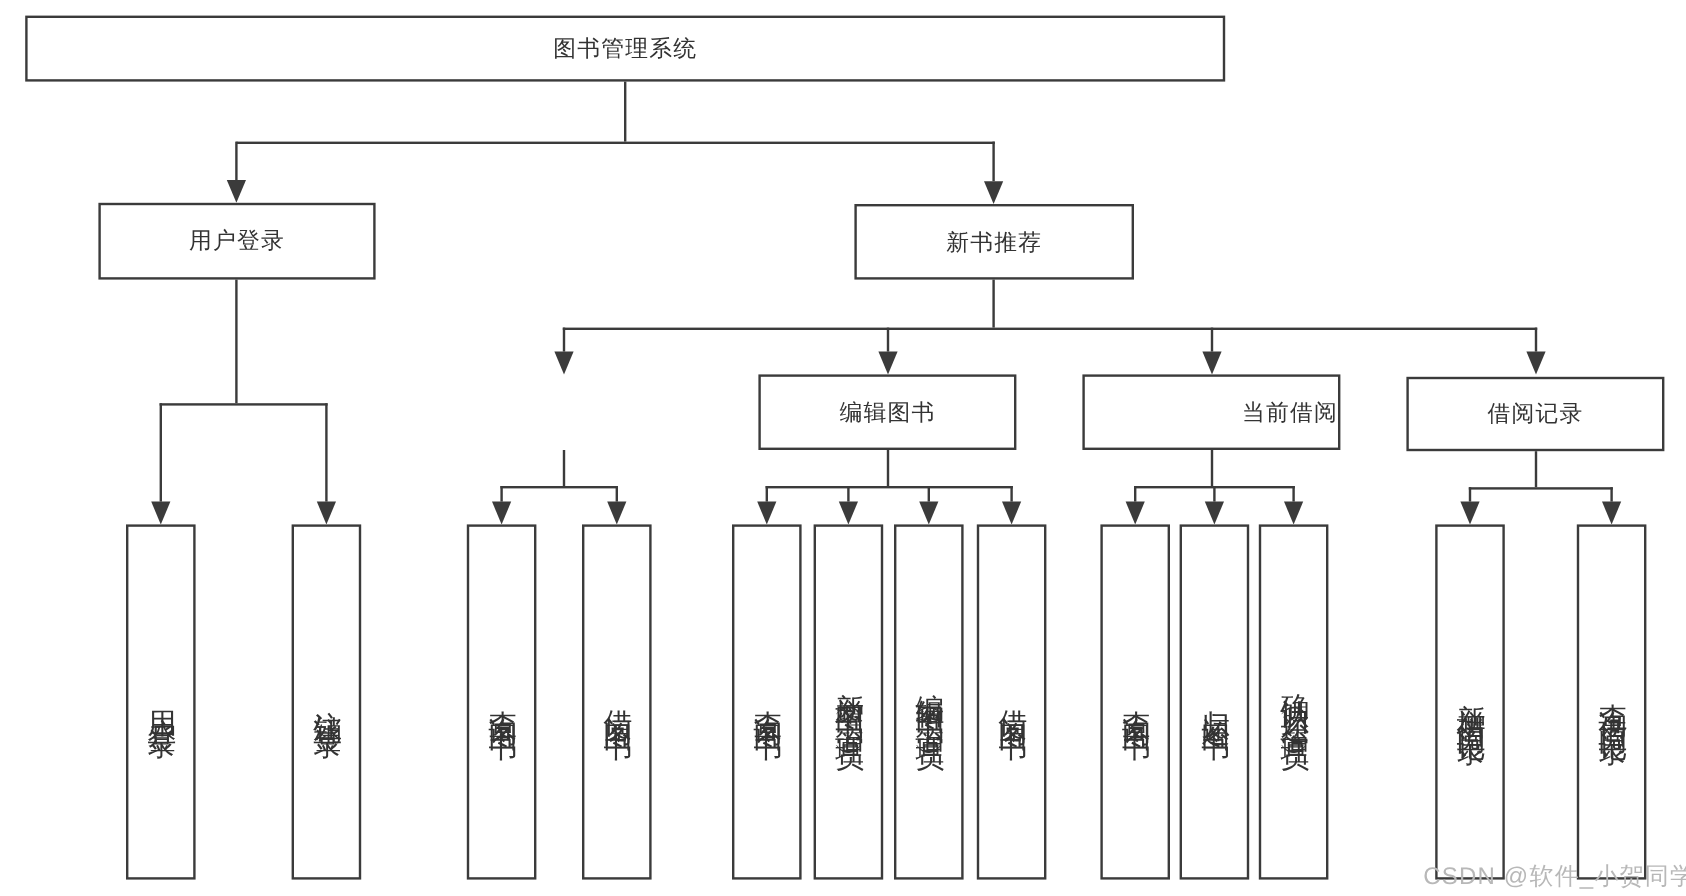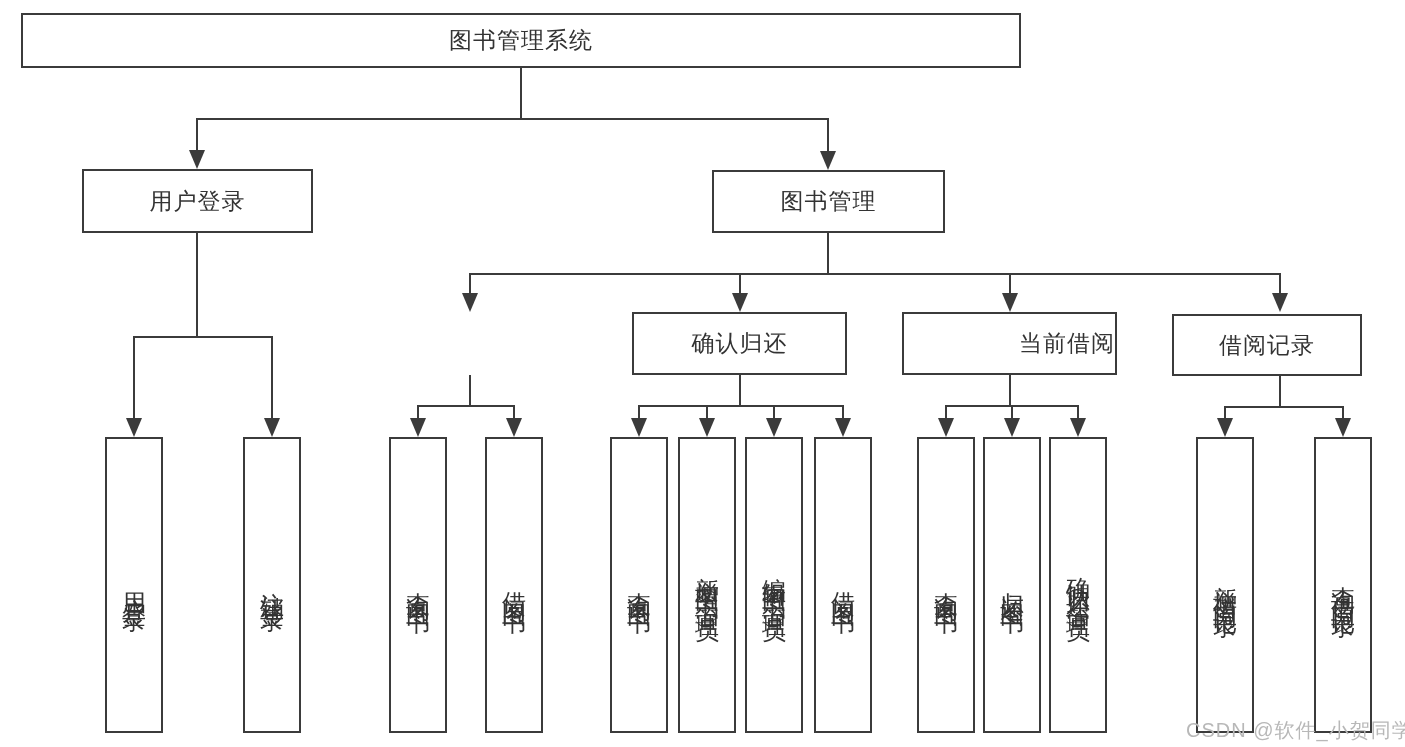--- a/index.html
+++ b/index.html
@@ -21,21 +21,21 @@
     overflow: hidden;
   }
   
   .hbox {
     position: absolute;
     background: var(--bg);
     border: 2px solid var(--line);
     display: flex;
     align-items: center;
     justify-content: center;
-    font-size: 23px;
+    font-size: 19px;
     color: var(--text);
     letter-spacing: 1px;
   }
   
   .vbox {
     position: absolute;
     width: 58px;
     height: 296px;
     top: 437px;
     background: var(--bg);
@@ -86,21 +86,21 @@
   <div class="hl" style="left:197px; top:118px; width:632px;"></div>
   <div class="vl" style="left:196px; top:118px; height:32px;"></div>
   <div class="ah" style="left:189px; top:150px;"></div>
   <div class="vl" style="left:827px; top:118px; height:33px;"></div>
   <div class="ah" style="left:820px; top:151px;"></div>
 
   <div class="hbox" style="left:82px; top:169px; width:231px; height:64px;">
     <span>用户登录</span>
   </div>
   <div class="hbox" style="left:712px; top:170px; width:233px; height:63px;">
-    <span>图书管理</span>
+    <span>新书推荐</span>
   </div>
 
   <div class="vl" style="left:196px; top:233px; height:103px;"></div>
   <div class="hl" style="left:133px; top:336px; width:140px;"></div>
   <div class="vl" style="left:133px; top:336px; height:82px;"></div>
   <div class="ah" style="left:126px; top:418px;"></div>
   <div class="vl" style="left:271px; top:336px; height:82px;"></div>
   <div class="ah" style="left:264px; top:418px;"></div>
 
   <div class="vl" style="left:827px; top:233px; height:40px;"></div>
@@ -108,26 +108,26 @@
   <div class="vl" style="left:469px; top:273px; height:20px;"></div>
   <div class="ah" style="left:462px; top:293px;"></div>
   <div class="vl" style="left:739px; top:273px; height:20px;"></div>
   <div class="ah" style="left:732px; top:293px;"></div>
   <div class="vl" style="left:1009px; top:273px; height:20px;"></div>
   <div class="ah" style="left:1002px; top:293px;"></div>
   <div class="vl" style="left:1279px; top:273px; height:20px;"></div>
   <div class="ah" style="left:1272px; top:293px;"></div>
 
   <div class="hbox" style="left:632px; top:312px; width:215px; height:63px;">
-    <span>确认归还</span>
+    <span>编辑图书</span>
   </div>
   <div class="hbox" style="left:902px; top:312px; width:215px; height:63px;justify-content:flex-end;">
     <span>当前借阅</span>
   </div>
-  <div class="hbox" style="left:1172px; top:314px; width:190px; height:62px;">
+  <div class="hbox" style="left:1172px; top:314px; width:215px; height:62px;">
     <span>借阅记录</span>
   </div>
 
   <div class="vl" style="left:469px; top:375px; height:30px;"></div>
   <div class="hl" style="left:417px; top:405px; width:98px;"></div>
   <div class="vl" style="left:417px; top:405px; height:13px;"></div>
   <div class="ah" style="left:410px; top:418px;"></div>
   <div class="vl" style="left:513px; top:405px; height:13px;"></div>
   <div class="ah" style="left:506px; top:418px;"></div>
 

